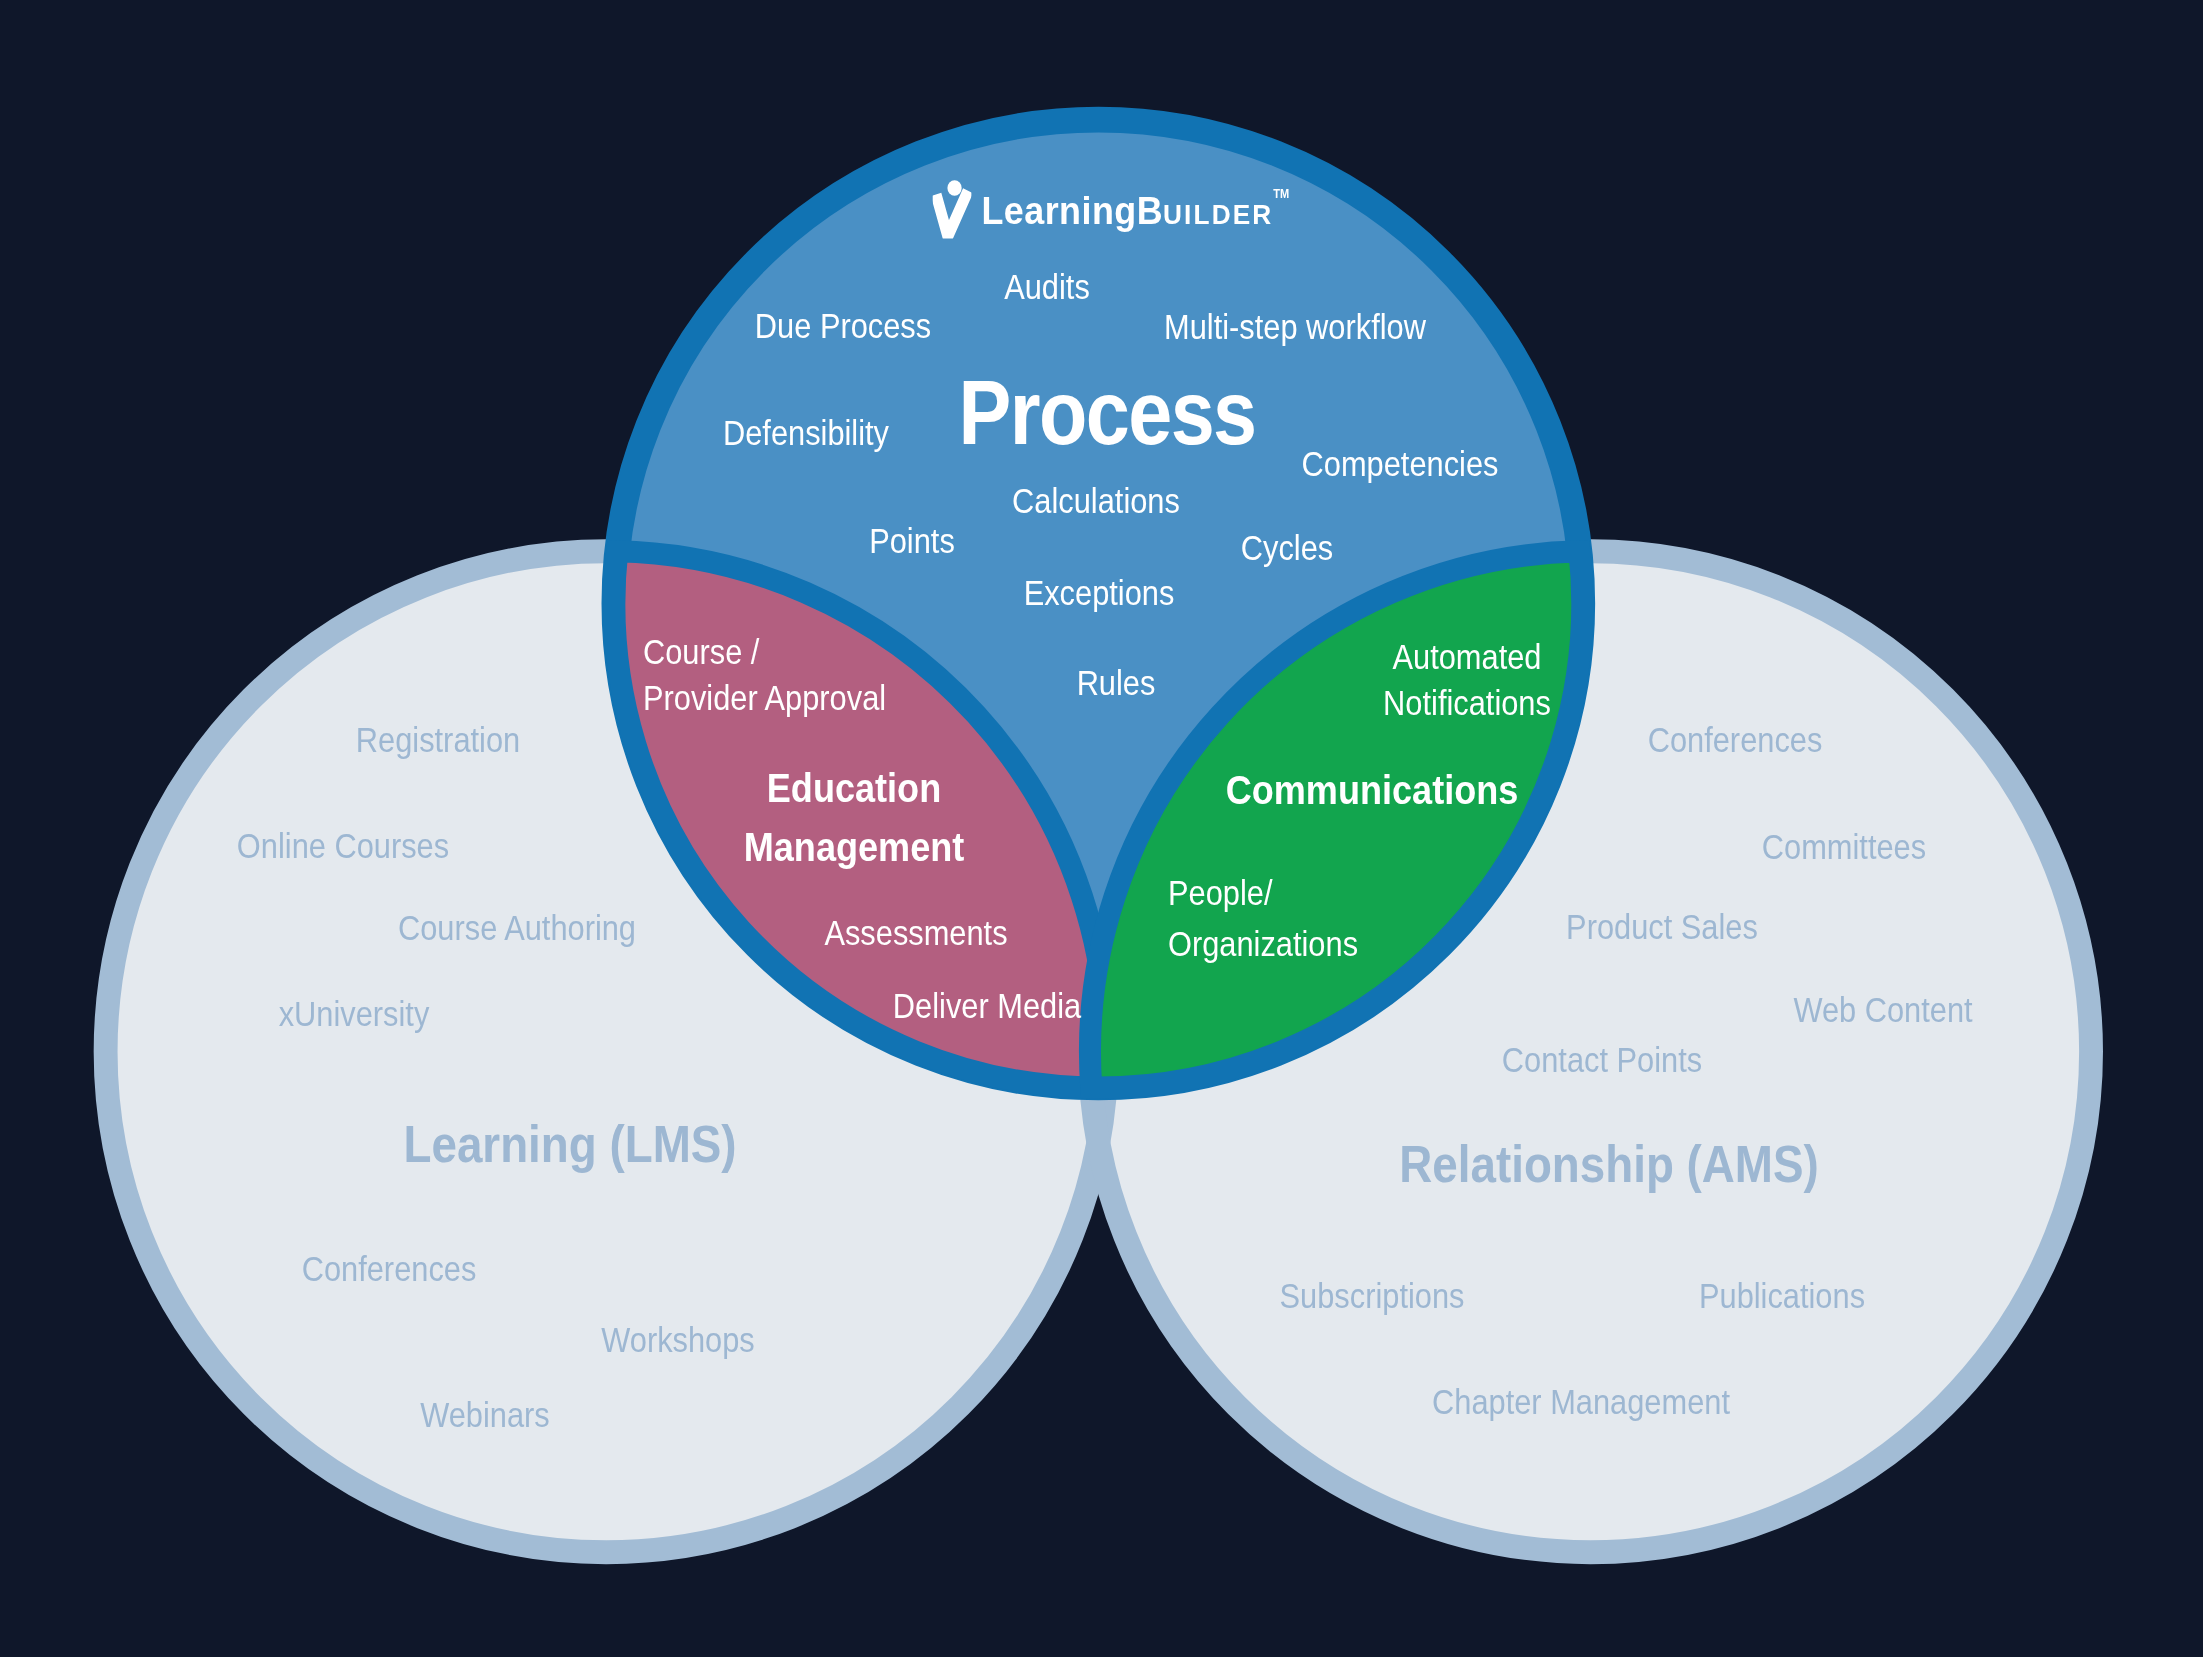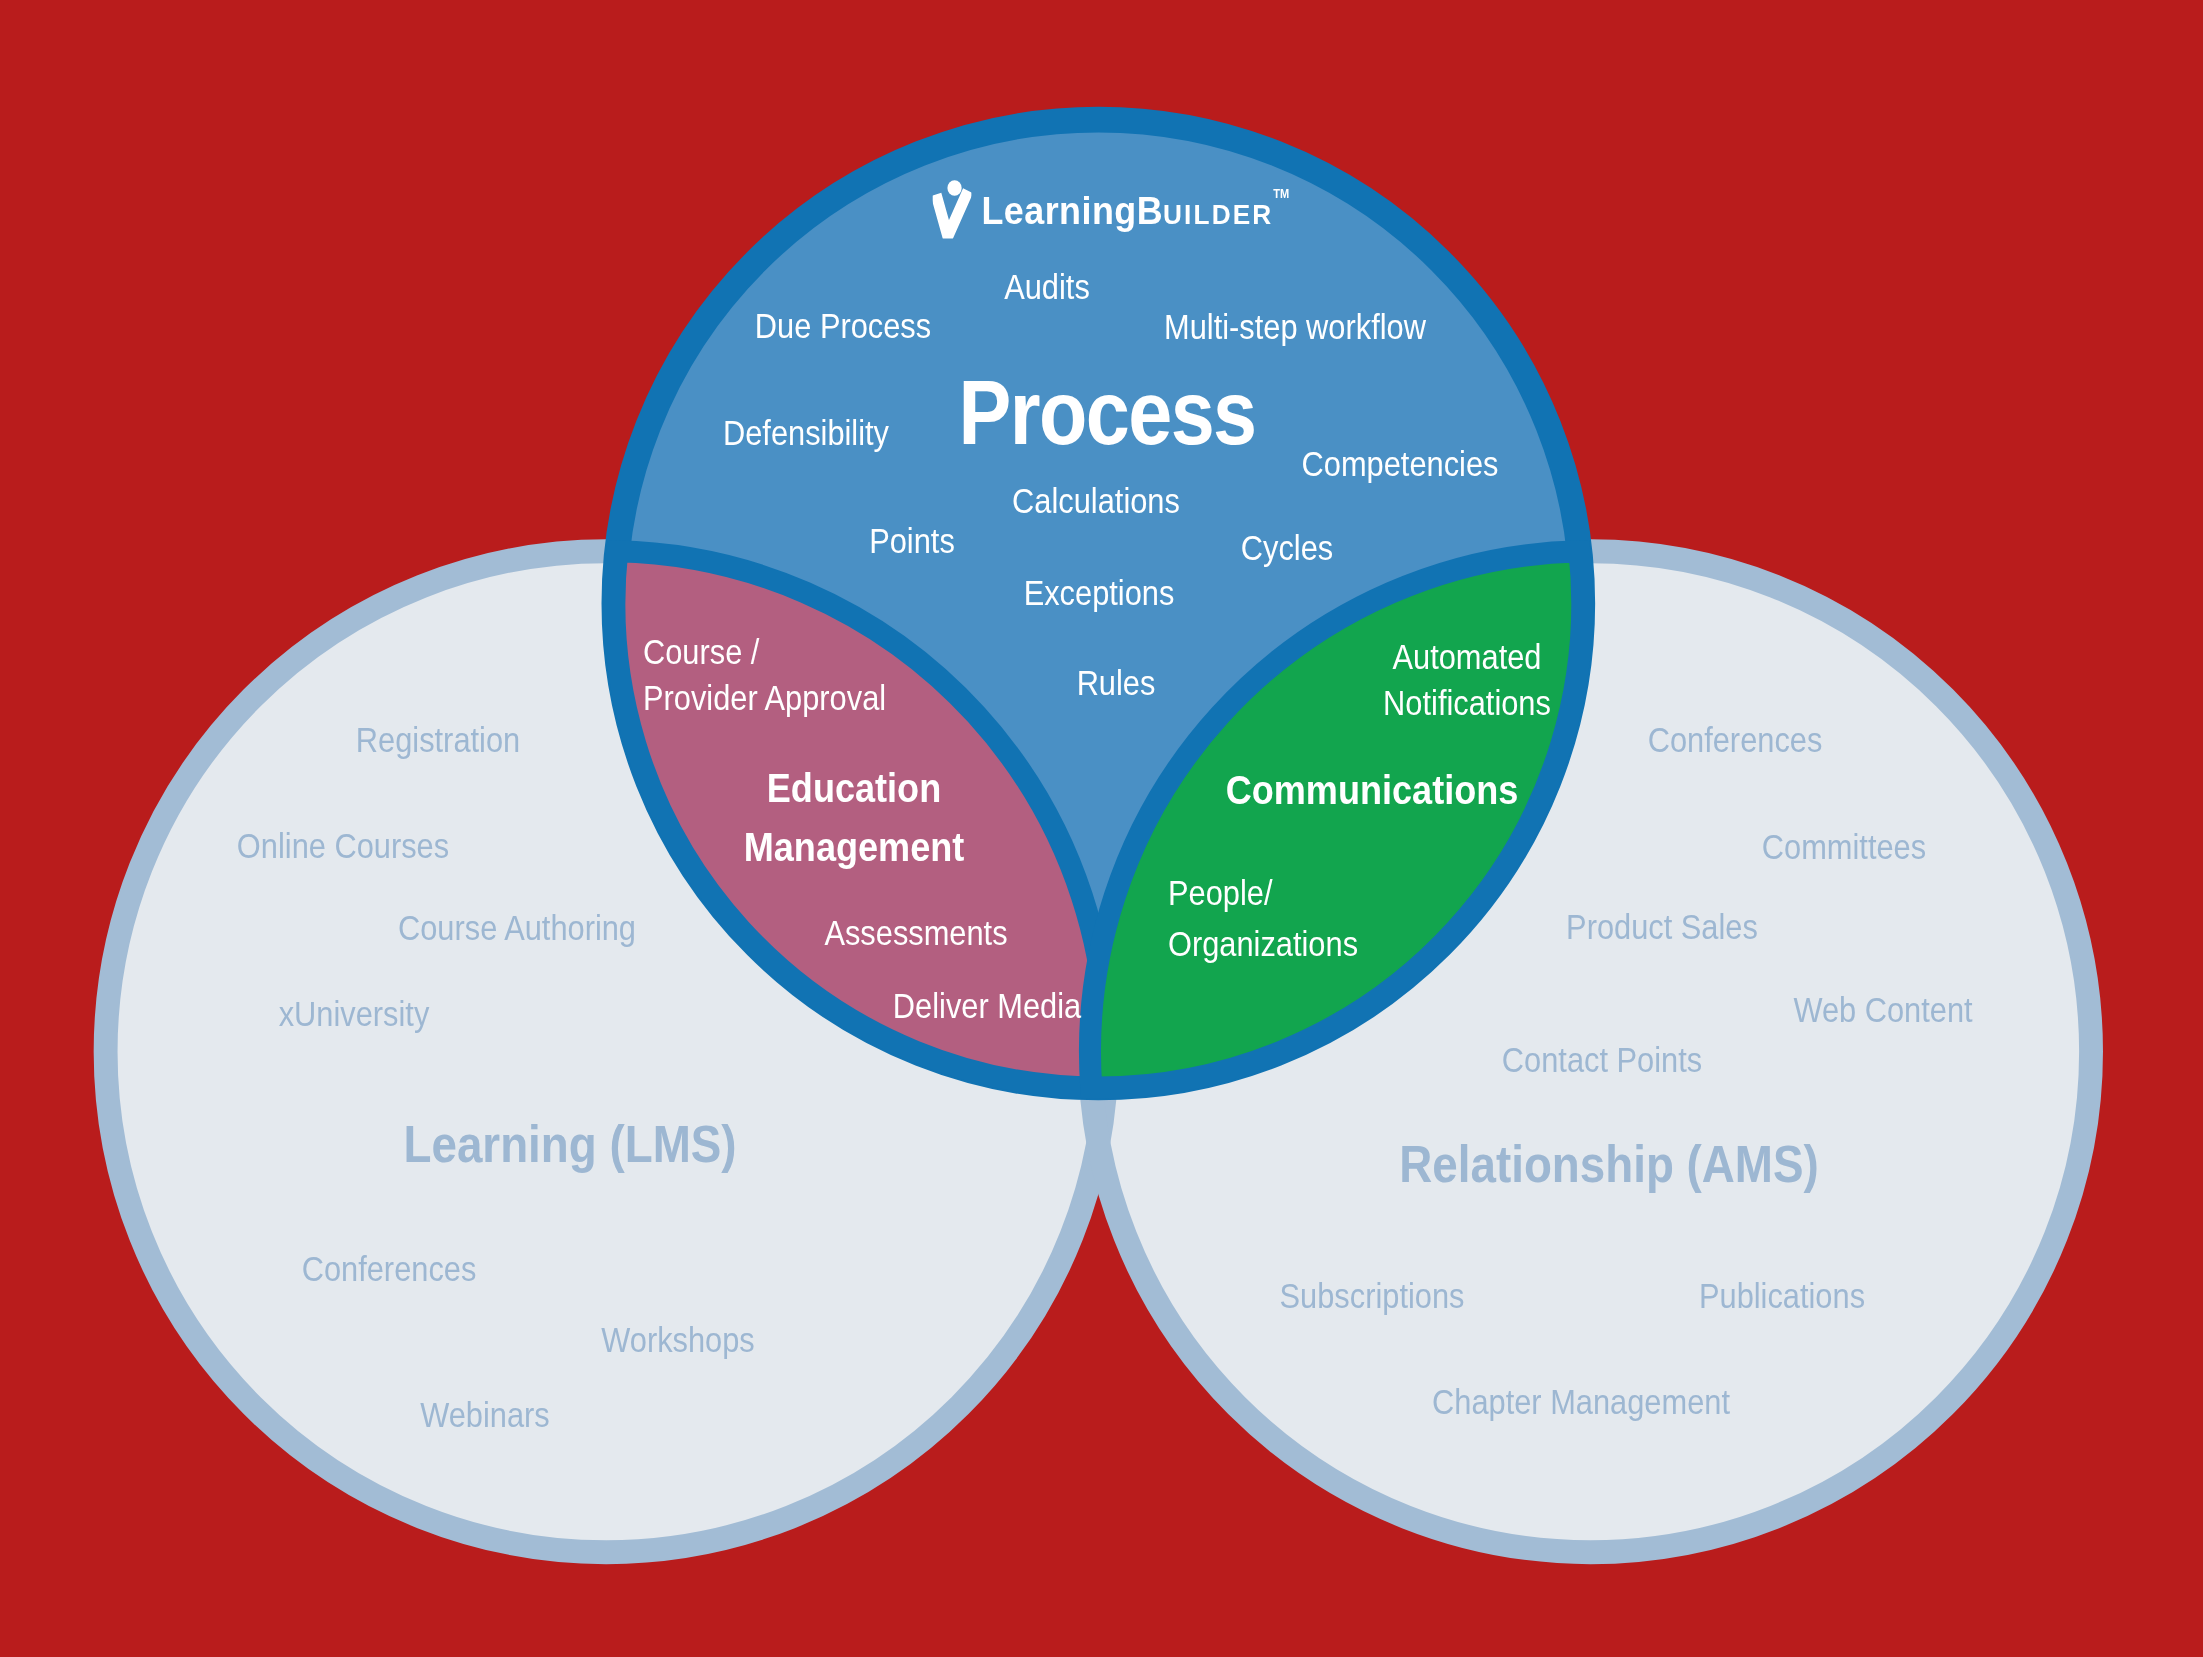--- a/index.html
+++ b/index.html
@@ -1,20 +1,20 @@
 <!DOCTYPE html>
 <html style="--process-fill: #4a90c5; --process-ring: #1173b3; --education-fill: #b35f80; --communications-fill: #12a54e; --ams-lms-fill: #e4e9ee; --ams-lms-ring: #a2bcd5; --ams-lms-text: #9db7d2; --overlay-text: #ffffff;font-size:14.7px"><head>
 <meta charset="utf-8">
 <style>
   html,body{margin:0;padding:0;background:#ffffff;}
   #stage{
     position:relative;
     width:2204px;height:1658px;
     overflow:hidden;
-    background:#b91c1c;
+    background:#0f172a;
     font-family:"Liberation Sans", sans-serif;
   }
   #venn{position:absolute;left:0;top:0;}
   .lms-fill{fill:var(--ams-lms-fill,#e4e9ee);}
   .lms-ring{fill:none;stroke:var(--ams-lms-ring,#a2bcd5);stroke-width:26;}
   .blue-circle{fill:var(--process-fill,#4a90c5);stroke:var(--process-ring,#1173b3);stroke-width:28;}
   .edu-lens{fill:var(--education-fill,#b35f80);stroke:var(--process-ring,#1173b3);stroke-width:24;}
   .comm-lens{fill:var(--communications-fill,#12a54e);stroke:var(--process-ring,#1173b3);stroke-width:24;}
 
   .label{

